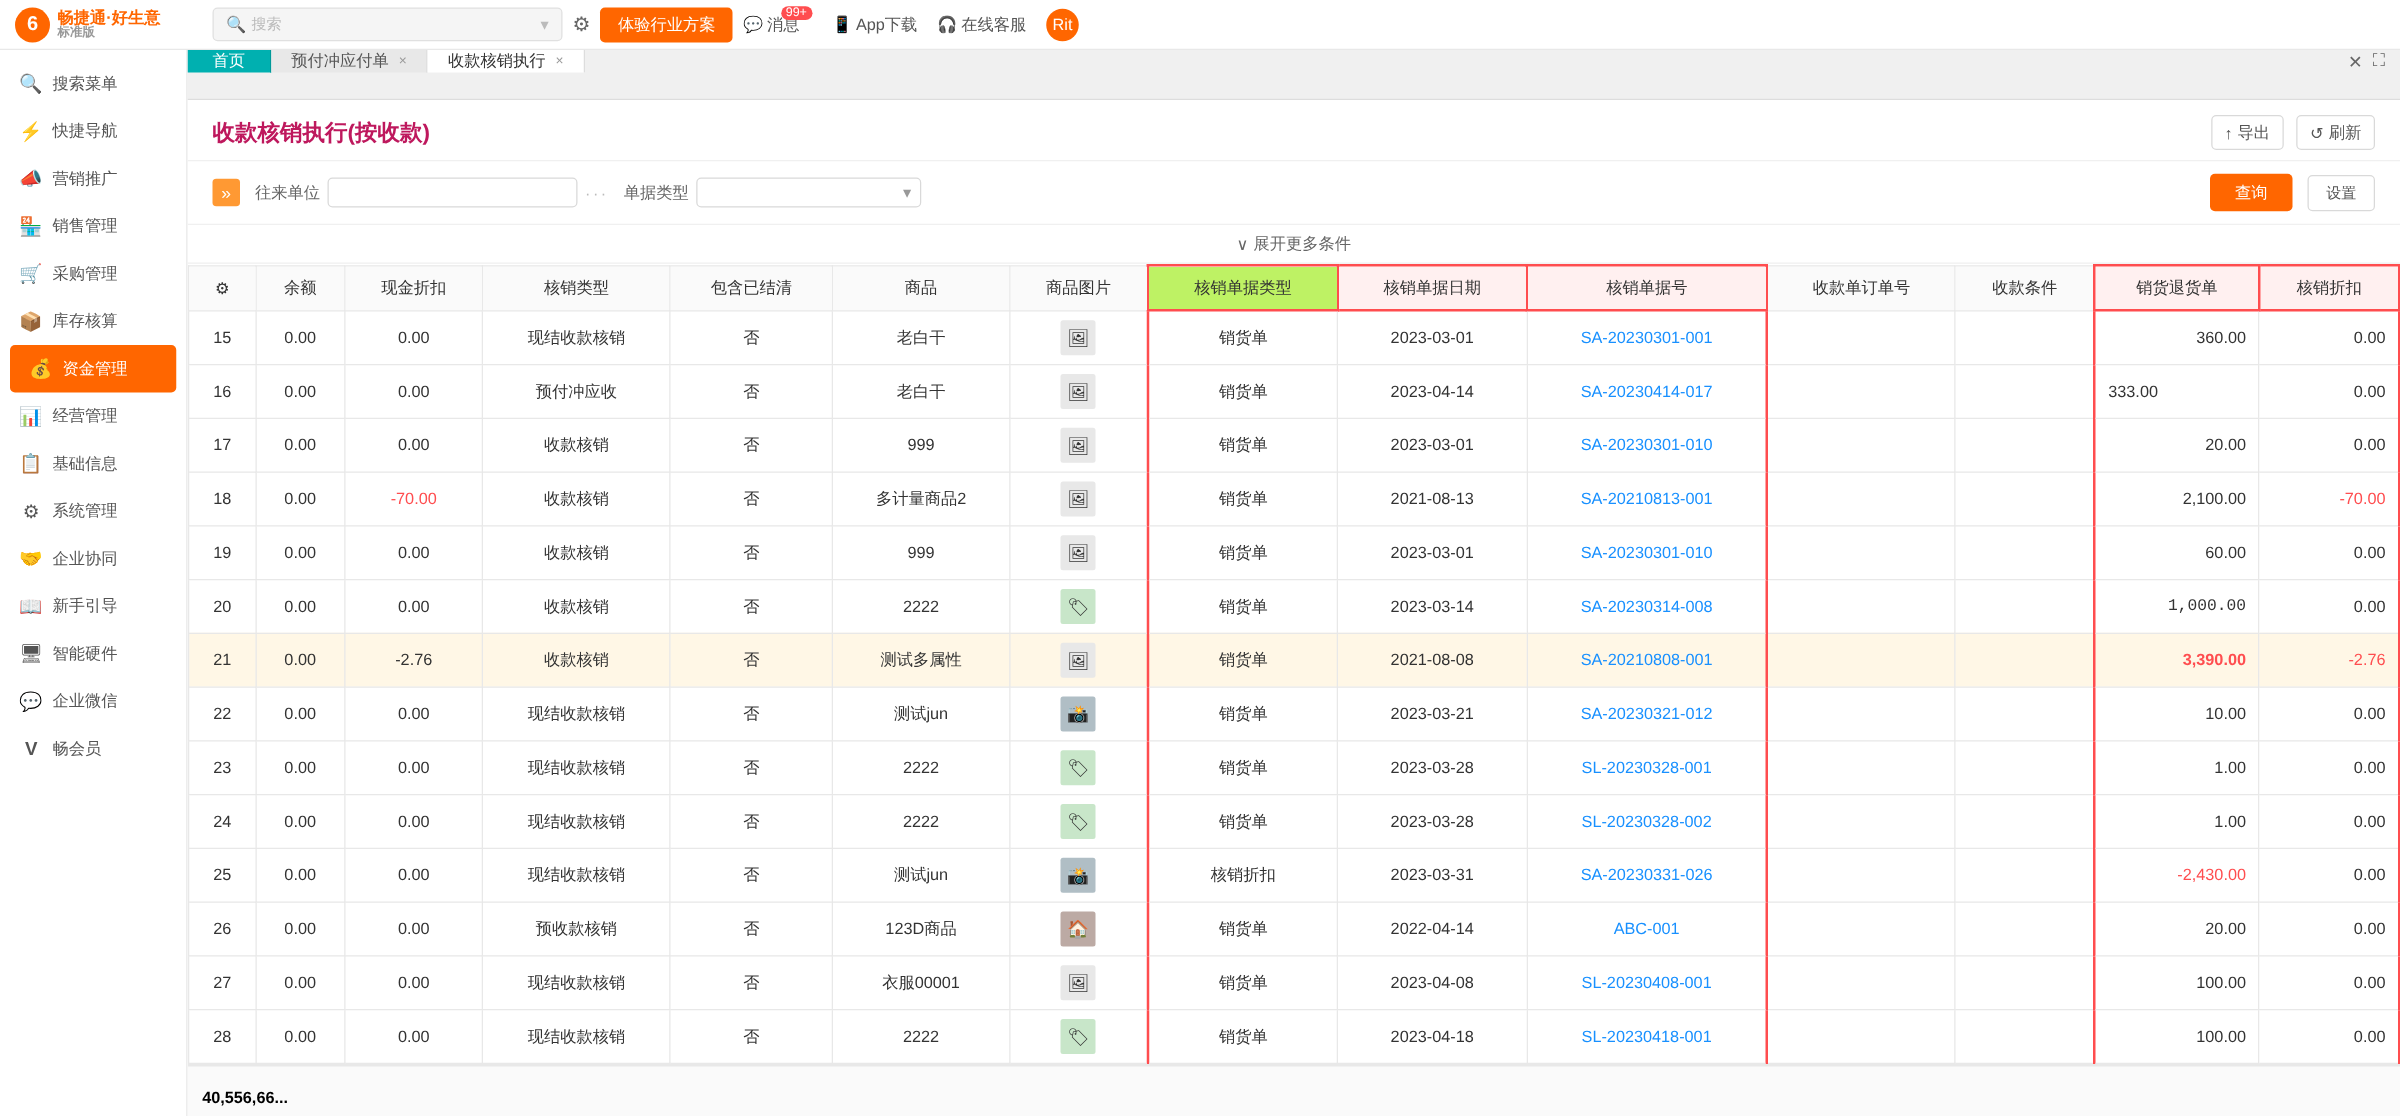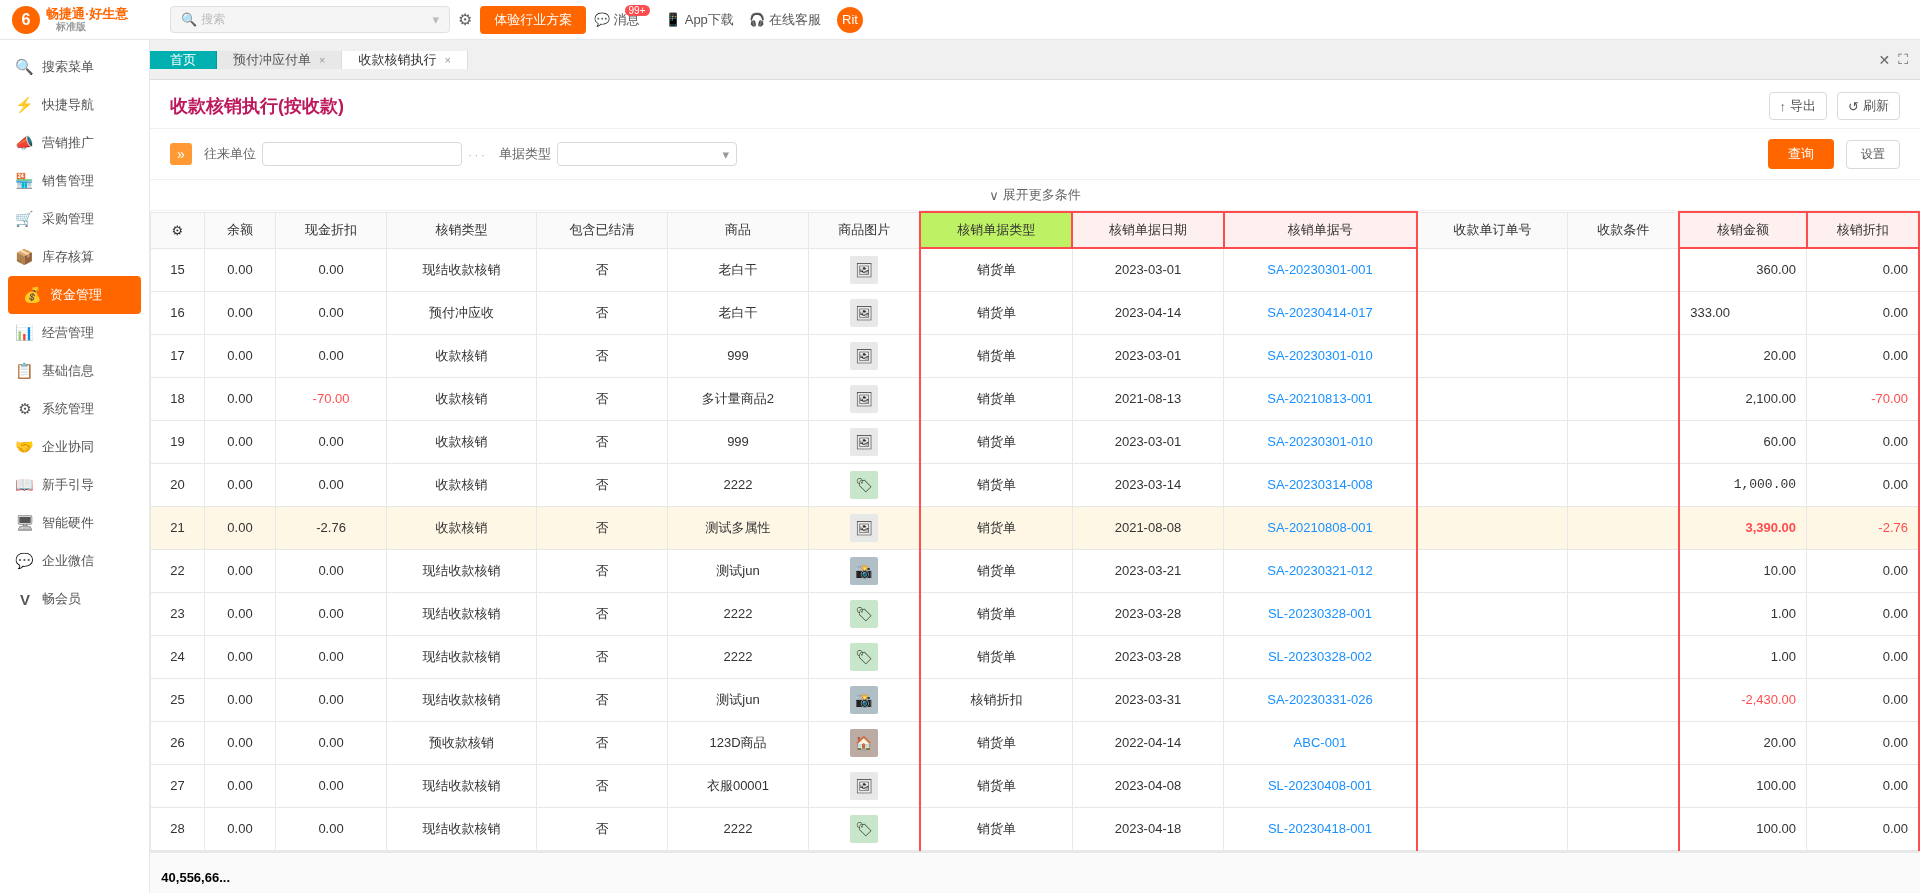--- a/index.html
+++ b/index.html
@@ -84,21 +84,21 @@
       color: white;
       display: flex; align-items: center; justify-content: center;
       font-size: 11px;
     }
 
     
     .tab-bar {
       height: 44px;
       background: #f0f0f0;
       display: flex;
-      align-items: center;
+      align-items: flex-start;
       border-bottom: 1px solid #ddd;
     }
     .tab {
       display: flex;
       align-items: center;
       padding: 0 16px;
       gap: 6px;
       cursor: pointer;
       font-size: 13px;
       color: #555;
@@ -297,21 +297,21 @@
     .sidebar-icon { width: 18px; height: 18px; display: flex; align-items: center; justify-content: center; font-size: 15px; }
   </style>
 </head>
 <body>
 
 <div class="top-bar">
   <div class="logo-area">
     <div class="logo-icon">6</div>
     <div class="logo-text">
       <div>畅捷通·好生意</div>
-      <div style="font-size:10px;color:#999;margin-left:10px;">标准版</div>
+      <div style="font-size:10px;color:#999;">标准版</div>
     </div>
   </div>
 
   <div class="search-input-wrap">
     <span>🔍</span>
     <span style="color:#bbb;font-size:12px;">搜索</span>
     <span style="margin-left:auto;color:#bbb;">▾</span>
   </div>
 
   <button class="gear-btn">⚙</button>
@@ -481,21 +481,21 @@
               <th>现金折扣</th>
               <th>核销类型</th>
               <th>包含已结清</th>
               <th>商品</th>
               <th>商品图片</th>
               <th style="border:2px solid #ff4d4f;background:#bef264;">核销单据类型</th>
               <th style="border:2px solid #ff4d4f;background:#fff0f0;">核销单据日期</th>
               <th style="border:2px solid #ff4d4f;background:#fff0f0;">核销单据号</th>
               <th>收款单订单号</th>
               <th>收款条件</th>
-              <th style="border:2px solid #ff4d4f;background:#fff0f0;">核销金额</th>
+              <th style="border:2px solid #ff4d4f;background:#fff0f0;">销货退货单</th>
               <th style="border:2px solid #ff4d4f;background:#fff0f0;">核销折扣</th>
             </tr>
           </thead>
           <tbody id="table-body">
           <tr>
                 <td>15</td>
                 <td>0.00</td>
                 <td>0.00</td>
                 <td>现结收款核销</td>
                 <td>否</td>

